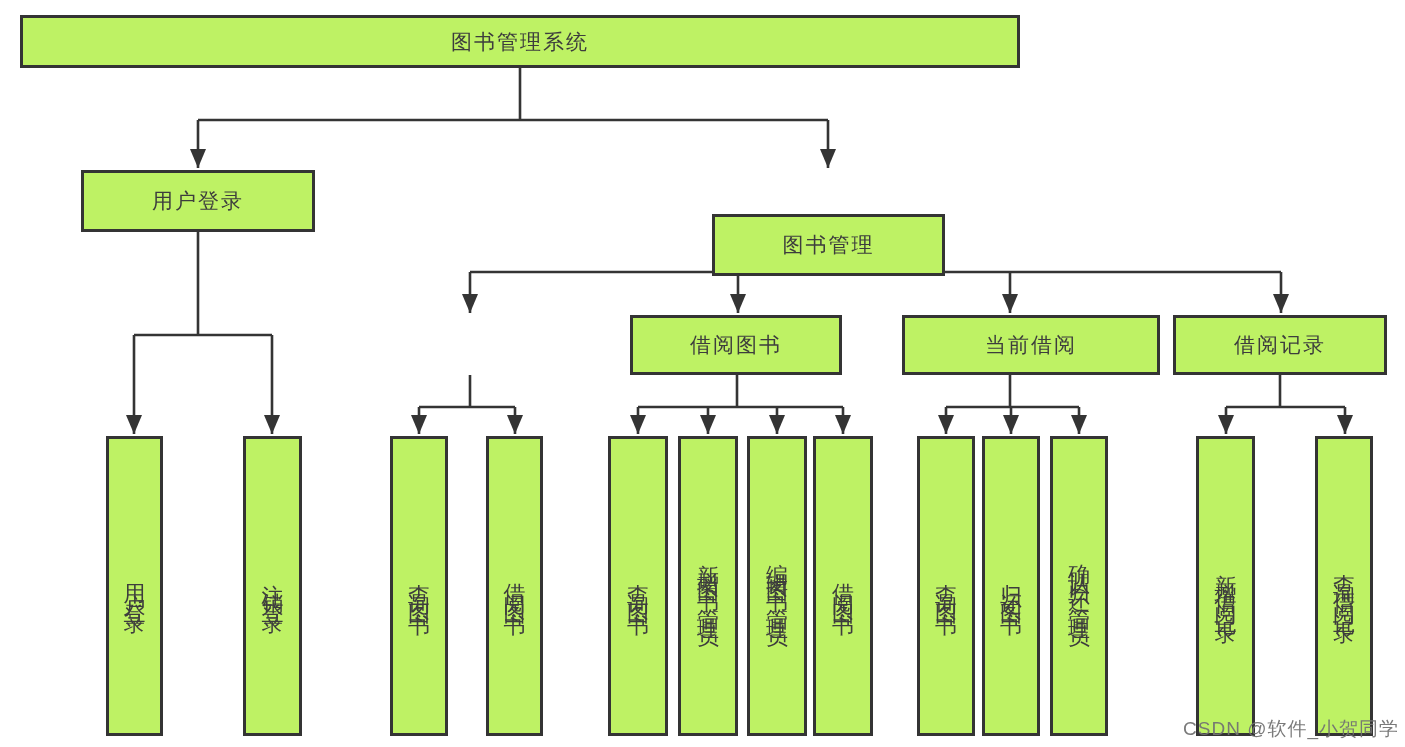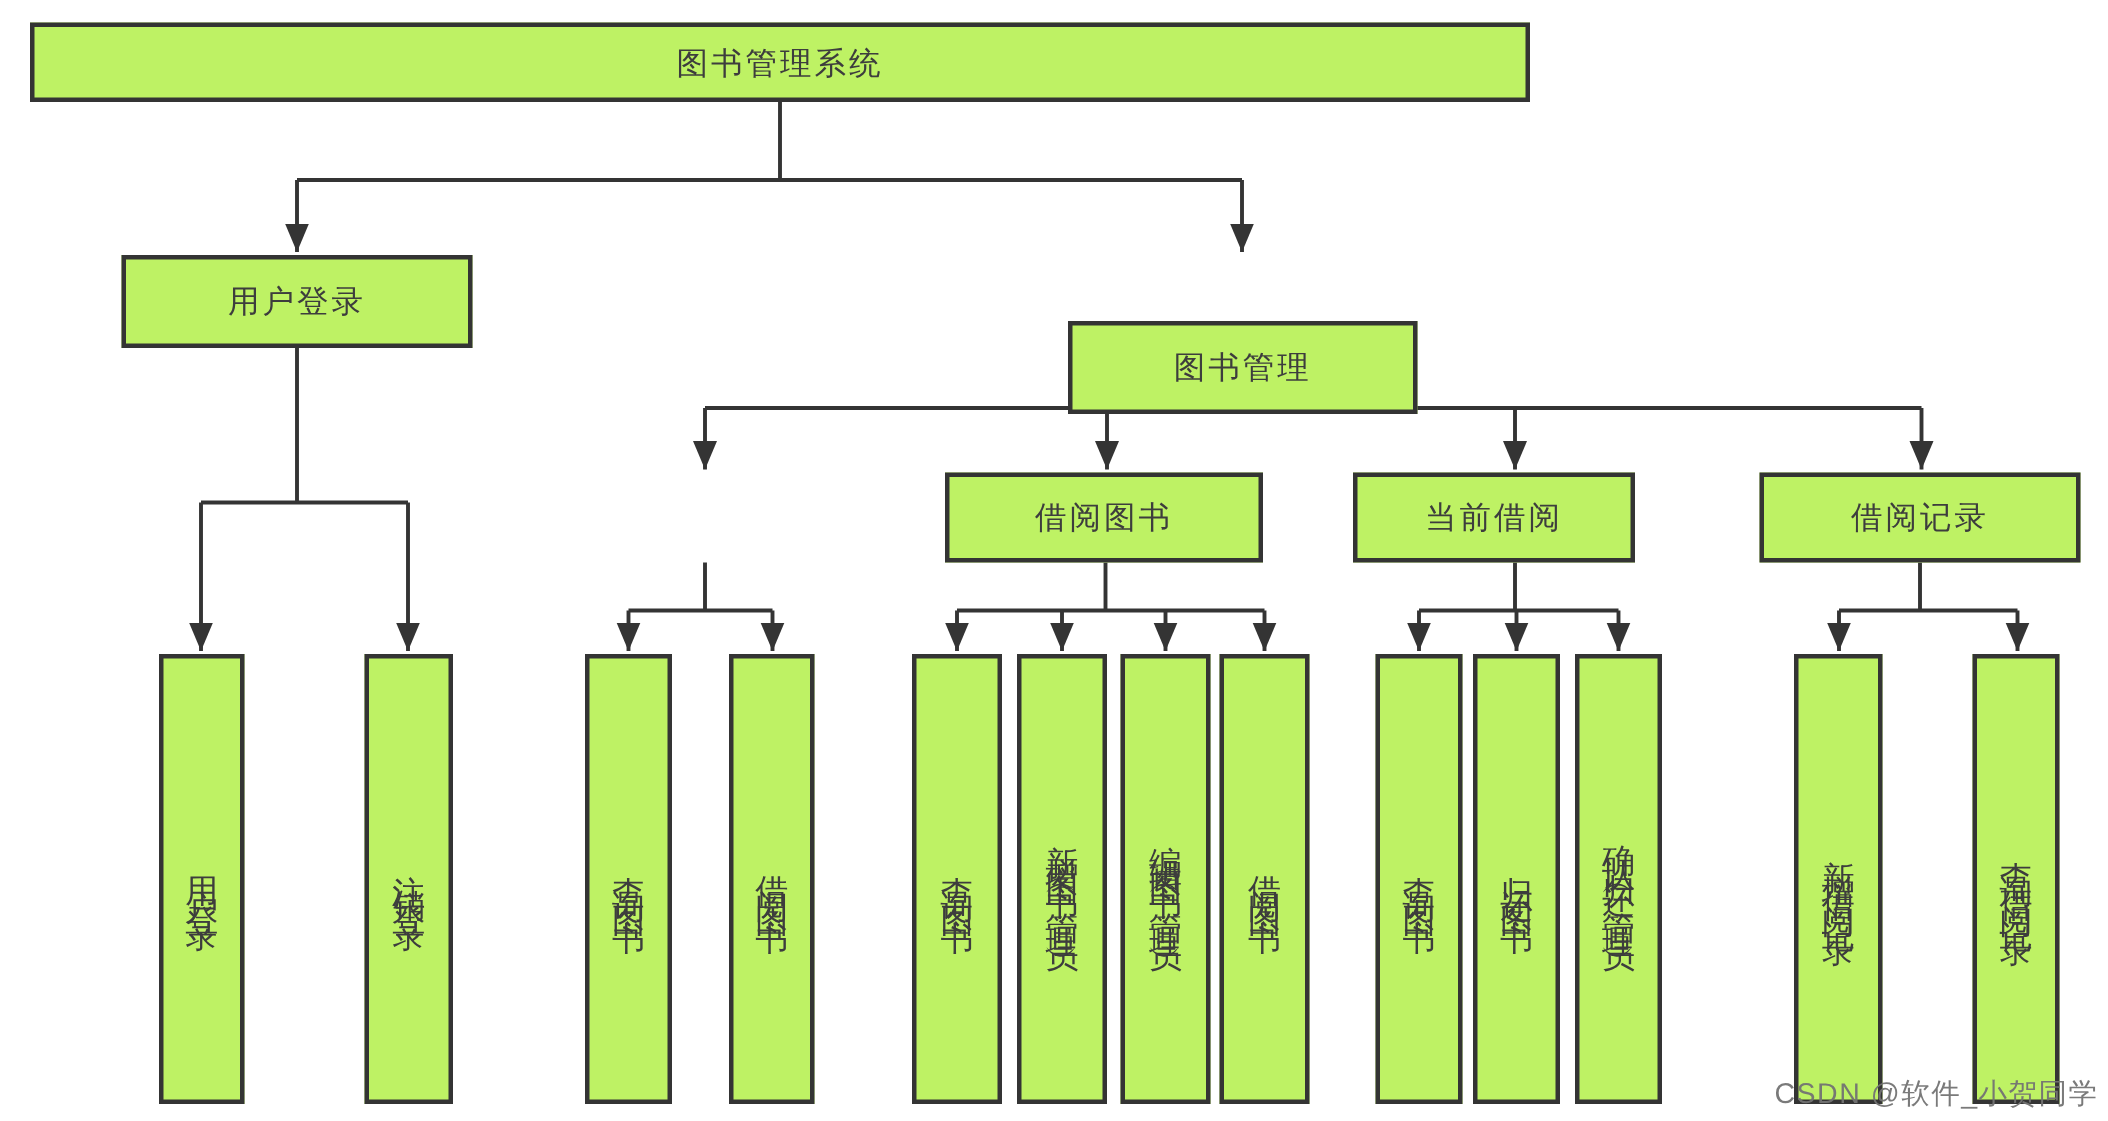--- a/index.html
+++ b/index.html
@@ -108,21 +108,21 @@
       <line x1="1345" y1="407" x2="1345" y2="434" marker-end="url(#arrow)"></line>
     </g>
   </svg>
 
   <div class="node hnode" style="left:20px; top:15px; width:1000px; height:53px;">图书管理系统</div>
 
   <div class="node hnode" style="left:81px; top:170px; width:234px; height:62px;">用户登录</div>
   <div class="node hnode" style="left:712px; top:170px; width:233px; height:62px;margin-top:44px;">图书管理</div>
 
   <div class="node hnode" style="left:630px; top:315px; width:212px; height:60px;">借阅图书</div>
-  <div class="node hnode" style="left:902px; top:315px; width:188px; height:60px;">当前借阅</div>
+  <div class="node hnode" style="left:902px; top:315px; width:258px; height:60px;">当前借阅</div>
   <div class="node hnode" style="left:1173px; top:315px; width:214px; height:60px;">借阅记录</div>
 
   <div class="node vnode" style="left:106px; top:436px; width:57px; height:300px;">用户登录</div>
   <div class="node vnode" style="left:243px; top:436px; width:59px; height:300px;">注销登录</div>
 
   <div class="node vnode" style="left:390px; top:436px; width:58px; height:300px;">查询图书</div>
   <div class="node vnode" style="left:486px; top:436px; width:57px; height:300px;">借阅图书</div>
 
   <div class="node vnode" style="left:608px; top:436px; width:60px; height:300px;">查询图书</div>
   <div class="node vnode" style="left:678px; top:436px; width:60px; height:300px; letter-spacing:9px;">新增图书（管理员）</div>

